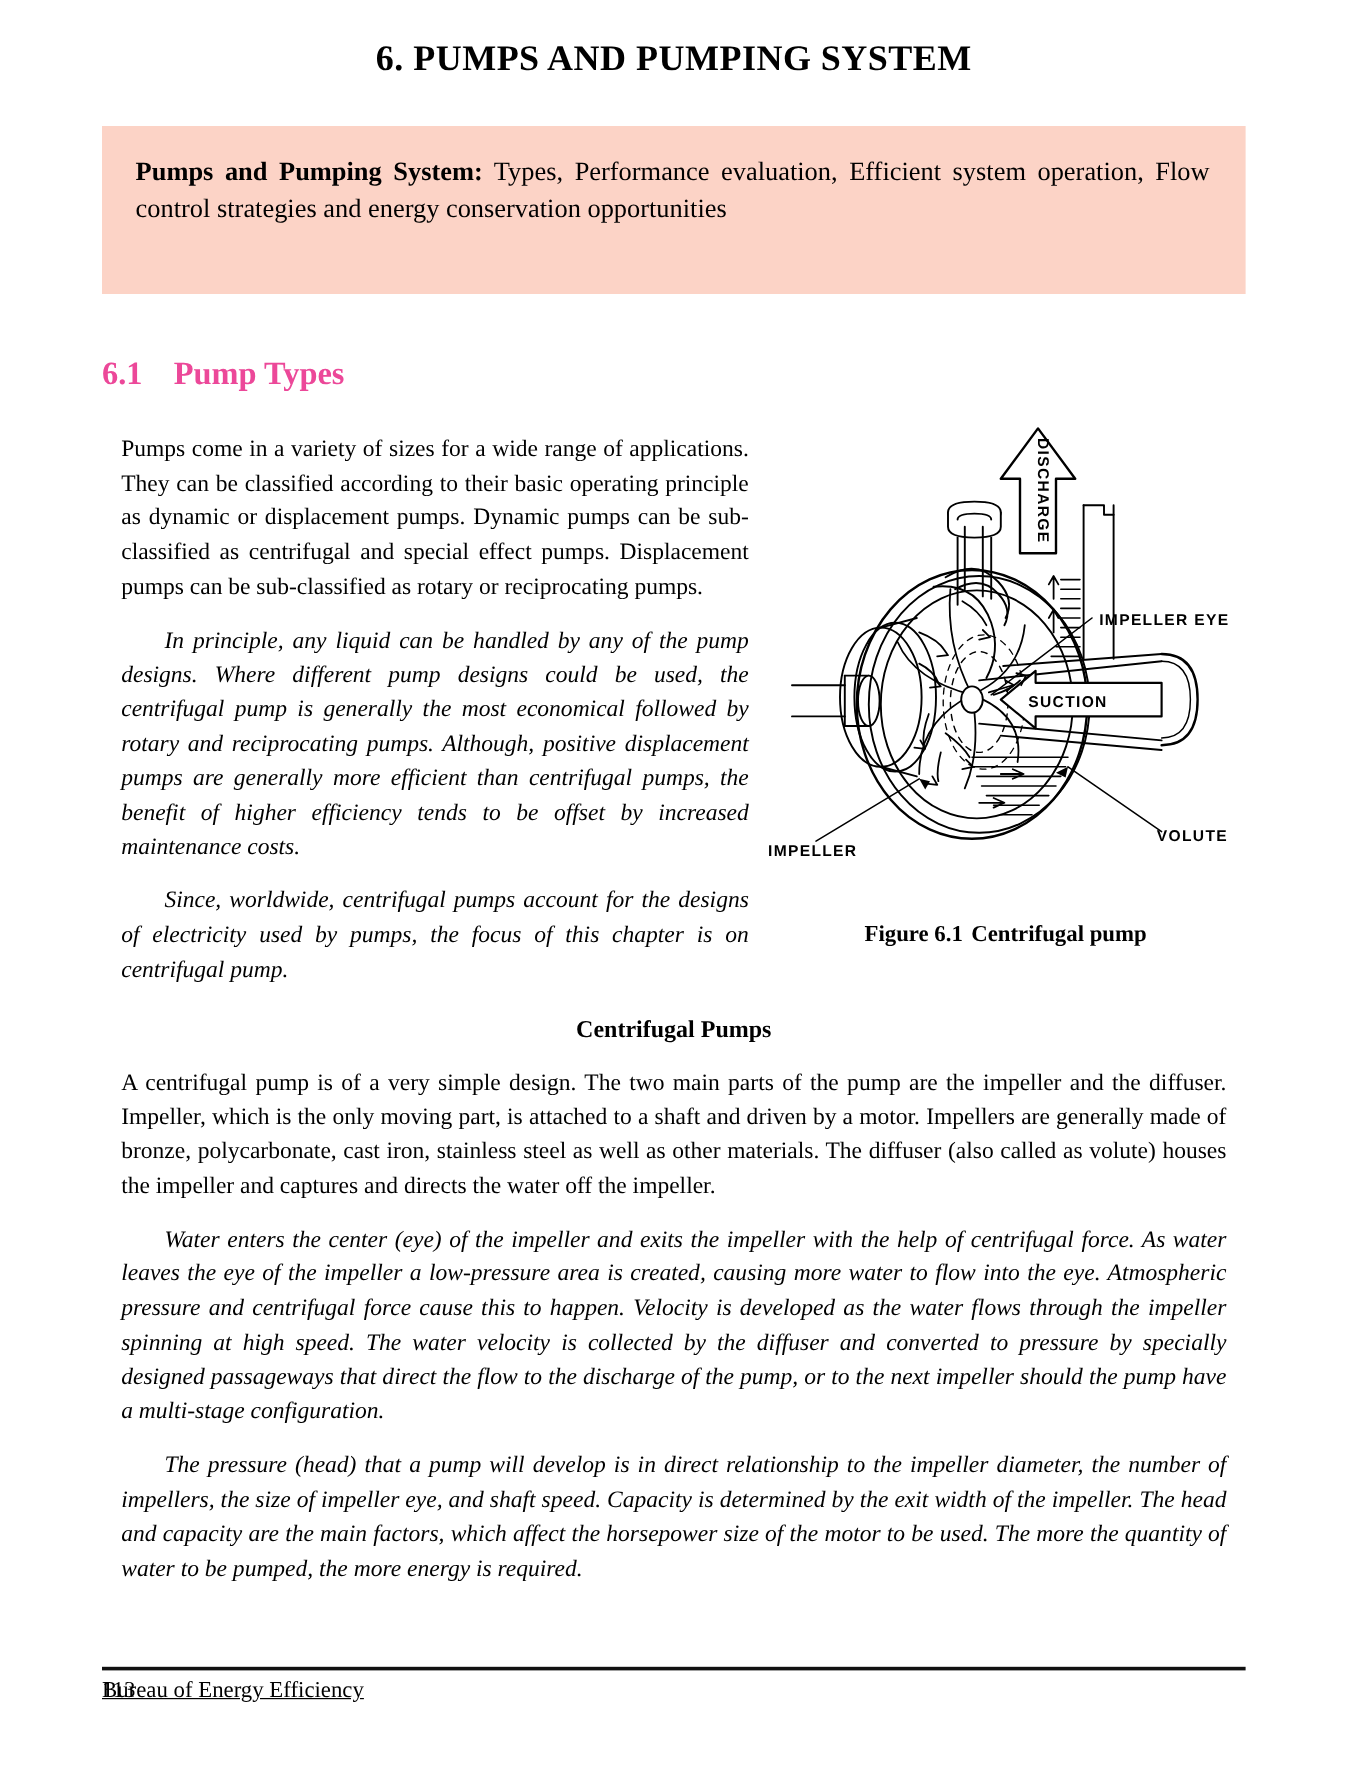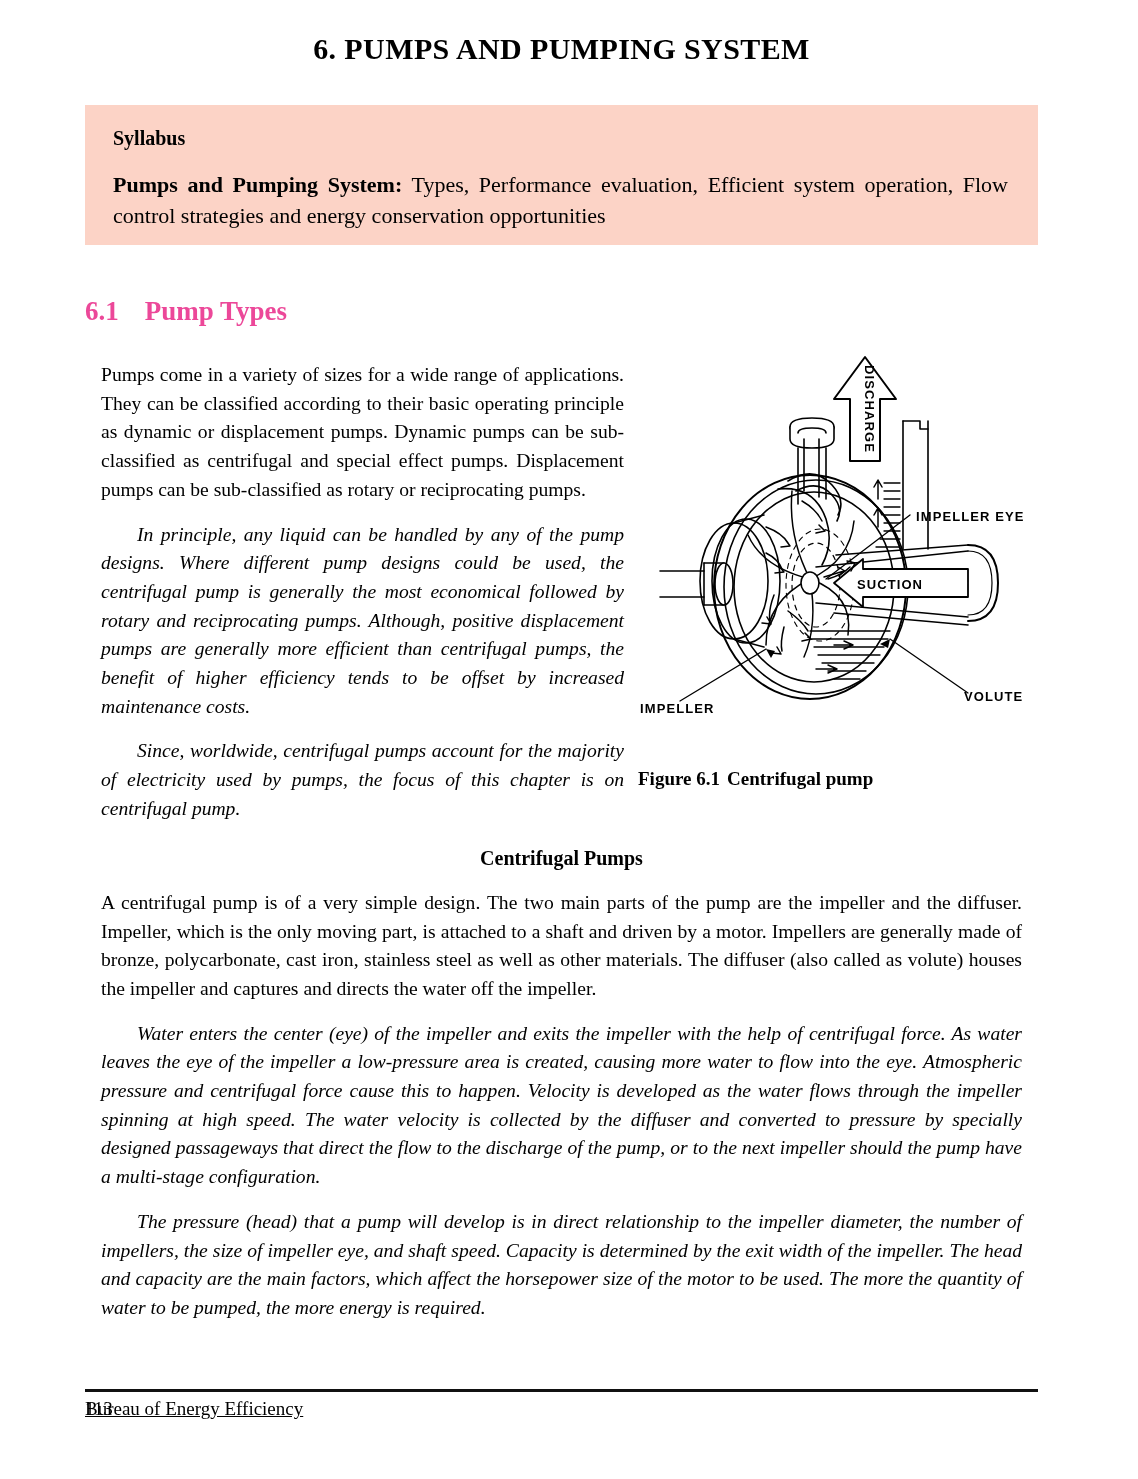--- a/index.html
+++ b/index.html
@@ -103,20 +103,21 @@
     width: 400px;
     margin: 4px 0 6px 14px;
     shape-margin: 0;
   }
   .figure-img {
     width: 400px;
     height: 400px;
     display: block;
   }
   .figure-caption {
+    text-align: center;
     font-size: 19px;
     font-weight: bold;
     margin-top: 16px;
     font-family: "Liberation Serif", "DejaVu Serif", serif;
   }
   .figure-caption .gap { display:inline-block; width:7px; }
 
   
   .footer-rule {
     position: absolute;
@@ -150,21 +151,20 @@
   }
 </style>
 </head>
 <body>
 
 <div class="page">
 
   <div class="chapter-title">6.  PUMPS AND PUMPING SYSTEM</div>
 
   <div class="syllabus-box">
-    <div class="syllabus-label">Syllabus</div>
     <div class="syllabus-body">
       <b>Pumps and Pumping System:</b><span> Types, Performance evaluation, Efficient system operation, Flow control strategies and energy conservation opportunities</span>
     </div>
   </div>
 
   <div class="section-heading">
     <span class="num">6.1</span><span>Pump Types</span>
   </div>
 
   <div class="content">
@@ -286,21 +286,21 @@
         </g>
       </svg>
 
       <div class="figure-caption">
         <span>Figure 6.1</span><span class="gap"></span><span>Centrifugal pump</span>
       </div>
     </div>
 
     <p>Pumps come in a variety of sizes for a wide range of applications. They can be classified according to their basic operating principle as dynamic or displacement pumps. Dynamic pumps can be sub-classified as centrifugal and special effect pumps. Displacement pumps can be sub-classified as rotary or reciprocating pumps.</p>
     <p class="indent">In principle, any liquid can be handled by any of the pump designs. Where different pump designs could be used, the centrifugal pump is generally the most economical followed by rotary and reciprocating pumps. Although, positive displacement pumps are generally more efficient than centrifugal pumps, the benefit of higher efficiency tends to be offset by increased maintenance costs.</p>
-    <p class="indent gap-after">Since, worldwide, centrifugal pumps account for the majority of electricity used by pumps, the focus of this chapter is on centrifugal pump.</p>
+    <p class="indent gap-after">Since, worldwide, centrifugal pumps account for the designs of electricity used by pumps, the focus of this chapter is on centrifugal pump.</p>
 
     <p class="sub-heading">Centrifugal Pumps</p>
 
     <p>A centrifugal pump is of a very simple design. The two main parts of the pump are the impeller and the diffuser. Impeller, which is the only moving part, is attached to a shaft and driven by a motor. Impellers are generally made of bronze, polycarbonate, cast iron, stainless steel as well as other materials. The diffuser  (also called as volute) houses the impeller and captures and directs the water off the impeller.</p>
     <p class="indent">Water enters the center (eye) of the impeller and exits the impeller with the help of centrifugal force. As water leaves the eye of the impeller a low-pressure area is created, causing more water to flow into the eye. Atmospheric pressure and centrifugal force cause this to happen. Velocity is developed as the water flows through the impeller spinning at high speed. The water velocity is collected by the diffuser and converted to pressure by specially designed passageways that direct the flow to the discharge of the pump, or to the next impeller should the pump have a multi-stage configuration.</p>
     <p class="indent">The pressure (head) that a pump will develop is in direct relationship to the impeller diameter, the number of impellers, the size of impeller eye, and shaft speed. Capacity is determined by the exit width of the impeller. The head and capacity are the main factors, which affect the horsepower size of the motor to be used. The more the quantity of water to be pumped, the more energy is required.</p>
   </div>
 
   <div class="footer-rule"></div>
   <div class="footer">

